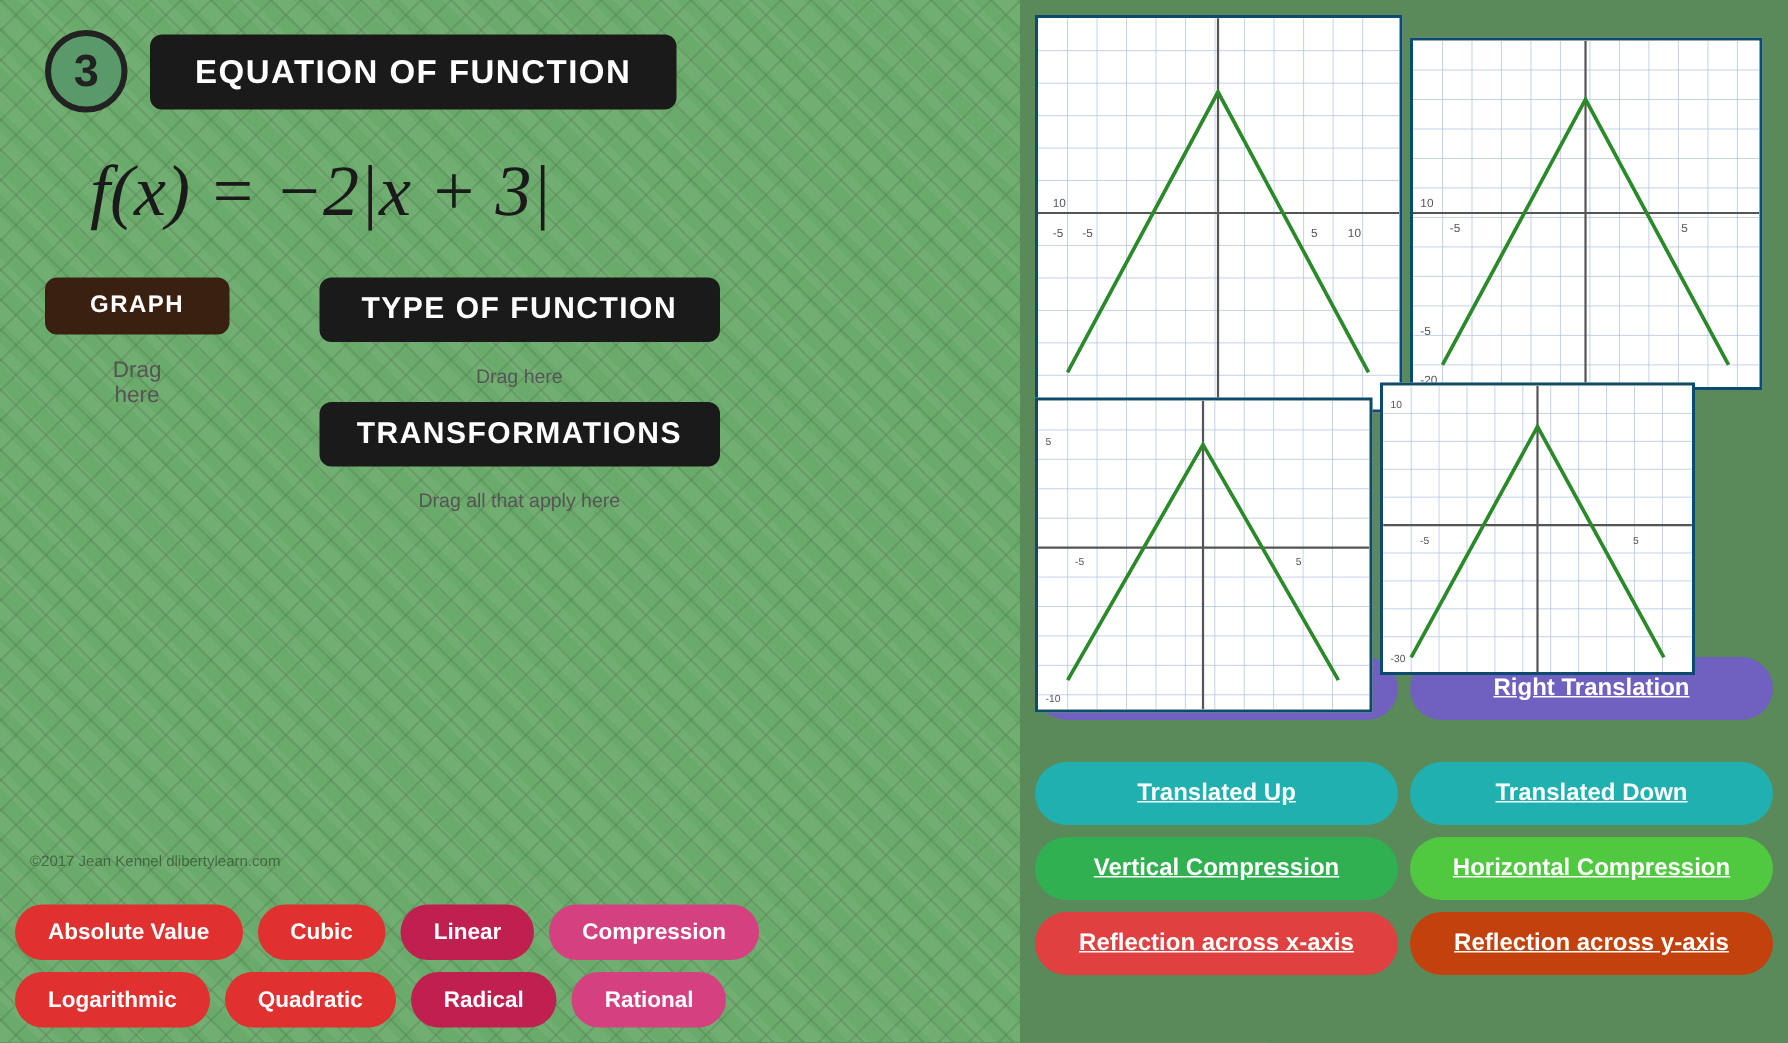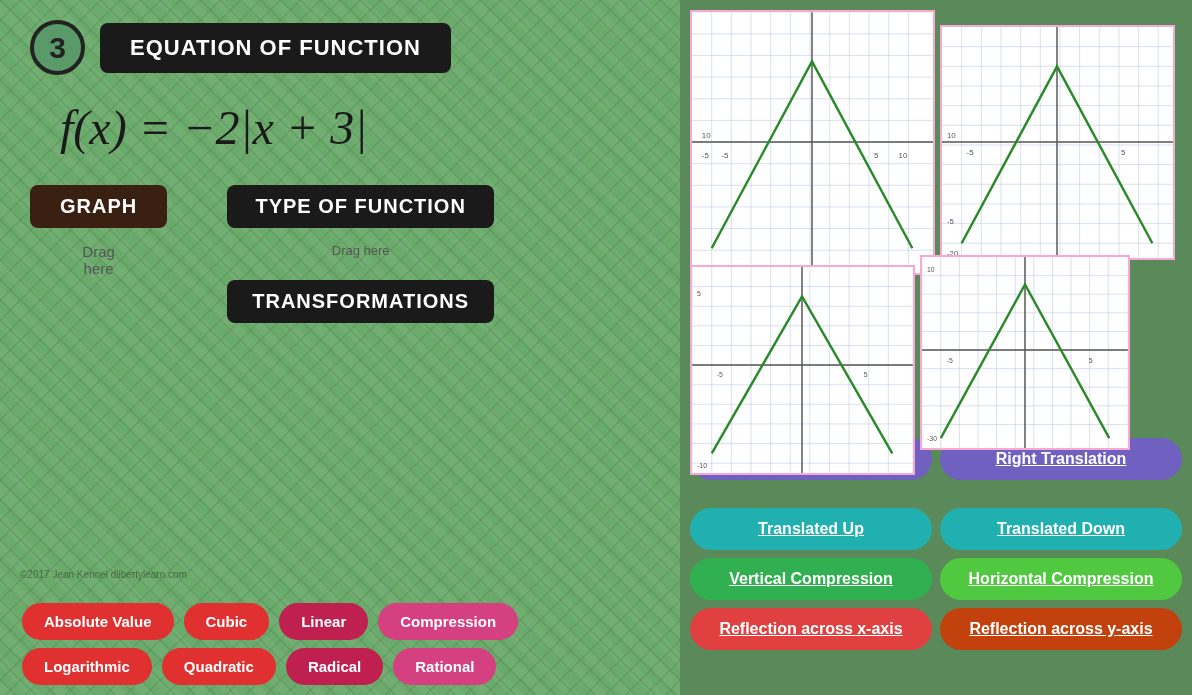--- a/index.html
+++ b/index.html
@@ -97,21 +97,21 @@
 
     .graph-section {
       display: flex;
       flex-direction: column;
       align-items: center;
     }
 
     .graph-btn {
       background: #3a2010;
       color: white;
-      font-size: 20px;
+      font-size: 16px;
       font-weight: bold;
       padding: 10px 30px;
       border-radius: 8px;
       margin-bottom: 15px;
       letter-spacing: 1px;
     }
 
     .drag-here-text {
       color: #555;
       font-size: 15px;
@@ -137,35 +137,34 @@
 
     .transformations-btn {
       background: #1a1a1a;
       color: white;
       font-size: 20px;
       font-weight: bold;
       padding: 10px 25px;
       border-radius: 8px;
       letter-spacing: 1px;
       text-align: center;
-      margin-top: 12px;
     }
 
     .drag-here-sub {
       color: #555;
       font-size: 13px;
       text-align: center;
       margin-top: 5px;
     }
 
     
     .bottom-buttons {
       position: absolute;
       bottom: 10px;
-      left: 22px;
+      left: 10px;
       right: 10px;
       display: flex;
       flex-direction: column;
       gap: 8px;
       z-index: 2;
     }
 
     .bottom-row {
       display: flex;
       gap: 10px;
@@ -210,22 +209,22 @@
     
     .graphs-area {
       display: flex;
       flex-direction: row;
       gap: 8px;
       height: 410px;
       position: relative;
     }
 
     .graph-card {
-      background: #7dd3fc;
-      border: 2px solid #f9a8d4;
+      background: #fef9c3;
+      border: 2px solid #0c4a6e;
       position: relative;
       overflow: hidden;
     }
 
     
     .graph-svg {
       width: 100%;
       height: 100%;
     }
 
@@ -273,20 +272,21 @@
   <div class="bottom-labels-row">
     <div class="graph-section">
       <div class="graph-btn">GRAPH</div>
       <div class="drag-here-text">Drag<br>here</div>
     </div>
 
     <div class="type-transformations-section">
       <div class="type-btn">TYPE OF FUNCTION</div>
       <div class="drag-here-sub">Drag here</div>
       <div class="transformations-btn">TRANSFORMATIONS</div>
+      <div class="drag-here-sub">Drag all that apply here</div>
     </div>
   </div>
 
   <div class="copyright">©2017 Jean Kennel dlibertylearn.com</div>
 
   <div class="bottom-buttons">
     <div class="bottom-row">
       <button class="func-btn btn-red">Absolute Value</button>
       <button class="func-btn btn-red">Cubic</button>
       <button class="func-btn btn-crimson">Linear</button>

